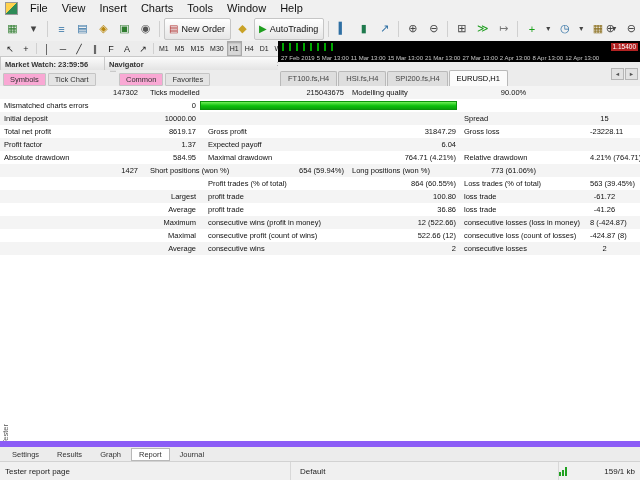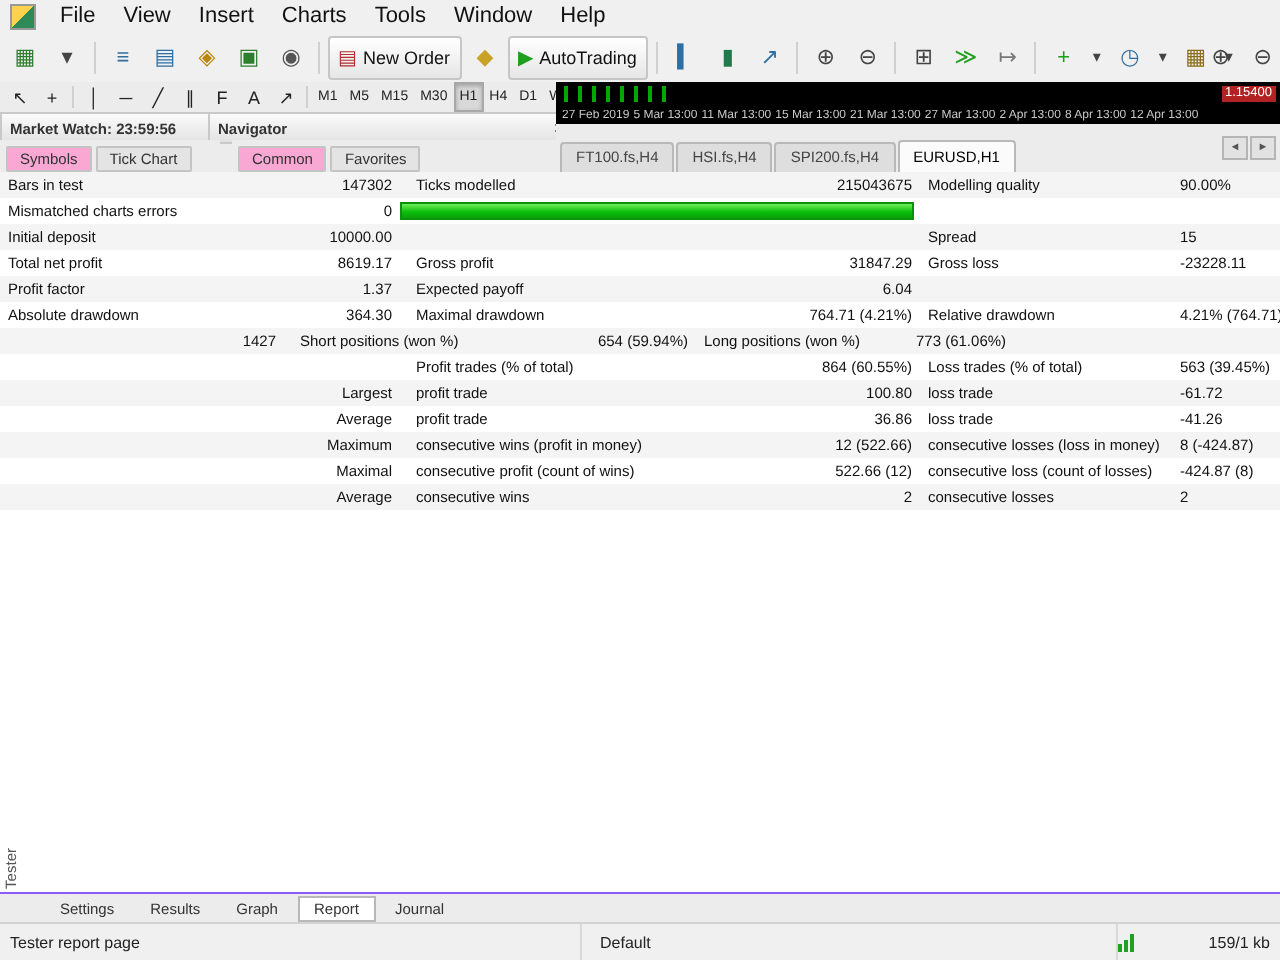--- a/index.html
+++ b/index.html
@@ -52,25 +52,25 @@
 
   .report-page{position:absolute;top:86px;left:0;right:0;bottom:33px;background:#fff;overflow:hidden;}
   .rrow{display:grid;grid-template-columns:140px 58px 148px 112px 132px 1fr;height:13px;line-height:13px;font-size:7.5px;}
   .rrow.shaded{background:#f4f4f4;}
   .rcell{white-space:nowrap;}
   .c1{padding-left:4px;}
   .c2{text-align:right;padding-right:2px;}
   .c3{padding-left:10px;}
   .c4{text-align:right;padding-right:2px;}
   .c5{padding-left:6px;}
-  .c6{text-align:left;padding-right:21px;}
+  .c6{text-align:center;padding-right:21px;}
   .quality-bar{grid-column:3/5;margin:2px 1px 2px 2px;background:linear-gradient(#70ee58,#0cc00c 55%,#0aa00a);border:1px solid #0a930a;}
 
   .tester-vlabel{position:absolute;left:1px;bottom:36px;writing-mode:vertical-rl;transform:rotate(180deg);font-size:7.5px;color:#555;}
-  .tester-tabs{position:absolute;left:0;right:0;bottom:18px;height:15px;background:#ececec;border-top:1px solid #8b5cf6;display:flex;align-items:center;gap:2px;padding-left:22px;font-size:7.5px;}
+  .tester-tabs{position:absolute;left:0;right:0;bottom:18px;height:15px;background:#ececec;border-top:6px solid #8b5cf6;display:flex;align-items:center;gap:2px;padding-left:4px;font-size:7.5px;}
   .btab{padding:1px 7px;color:#333;border:1px solid transparent;white-space:nowrap;}
   .btab.active{background:#fff;border:1px solid #b8b8b8;}
 
   .statusbar{position:absolute;left:0;right:0;bottom:0;height:18px;background:#f0f0f0;border-top:1px solid #d2d2d2;display:flex;align-items:center;font-size:8px;color:#222;}
   .sb-msg{width:285px;padding-left:5px;}
   .sb-profile{flex:1;height:100%;display:flex;align-items:center;border-left:1px solid #d8d8d8;padding-left:9px;}
   .sb-conn{width:76px;height:100%;display:flex;align-items:center;justify-content:space-between;border-left:1px solid #d8d8d8;padding-right:5px;gap:17px;}
   .conn-icon{display:flex;align-items:flex-end;gap:1px;height:9px;}
   .conn-icon i{display:block;width:2px;background:#21a121;}
   .conn-icon i:nth-child(1){height:4px;}
@@ -206,21 +206,20 @@
       </div>
     <div class="tab-scroll">
       <button class="tscroll">◄</button>
       <button class="tscroll">►</button>
     </div>
   </div>
 
   <div class="report-page">
     <div id="report-table">
         <div class="rrow shaded">
-          <div class="rcell c1">Bars in test</div>
           <div class="rcell c2">147302</div>
           <div class="rcell c3">Ticks modelled</div>
           <div class="rcell c4">215043675</div>
           <div class="rcell c5">Modelling quality</div>
           <div class="rcell c6">90.00%</div>
         </div>
         <div class="rrow">
           <div class="rcell c1">Mismatched charts errors</div>
           <div class="rcell c2">0</div>
           <div class="quality-bar"></div>
@@ -246,21 +245,21 @@
         <div class="rrow shaded">
           <div class="rcell c1">Profit factor</div>
           <div class="rcell c2">1.37</div>
           <div class="rcell c3">Expected payoff</div>
           <div class="rcell c4">6.04</div>
           <div class="rcell c5"></div>
           <div class="rcell c6"></div>
         </div>
         <div class="rrow">
           <div class="rcell c1">Absolute drawdown</div>
-          <div class="rcell c2">364.30</div>
+          <div class="rcell c2">584.95</div>
           <div class="rcell c3">Maximal drawdown</div>
           <div class="rcell c4">764.71 (4.21%)</div>
           <div class="rcell c5">Relative drawdown</div>
           <div class="rcell c6">4.21% (764.71)</div>
         </div>
         <div class="rrow shaded">
           <div class="rcell c2">1427</div>
           <div class="rcell c3">Short positions (won %)</div>
           <div class="rcell c4">654 (59.94%)</div>
           <div class="rcell c5">Long positions (won %)</div>

